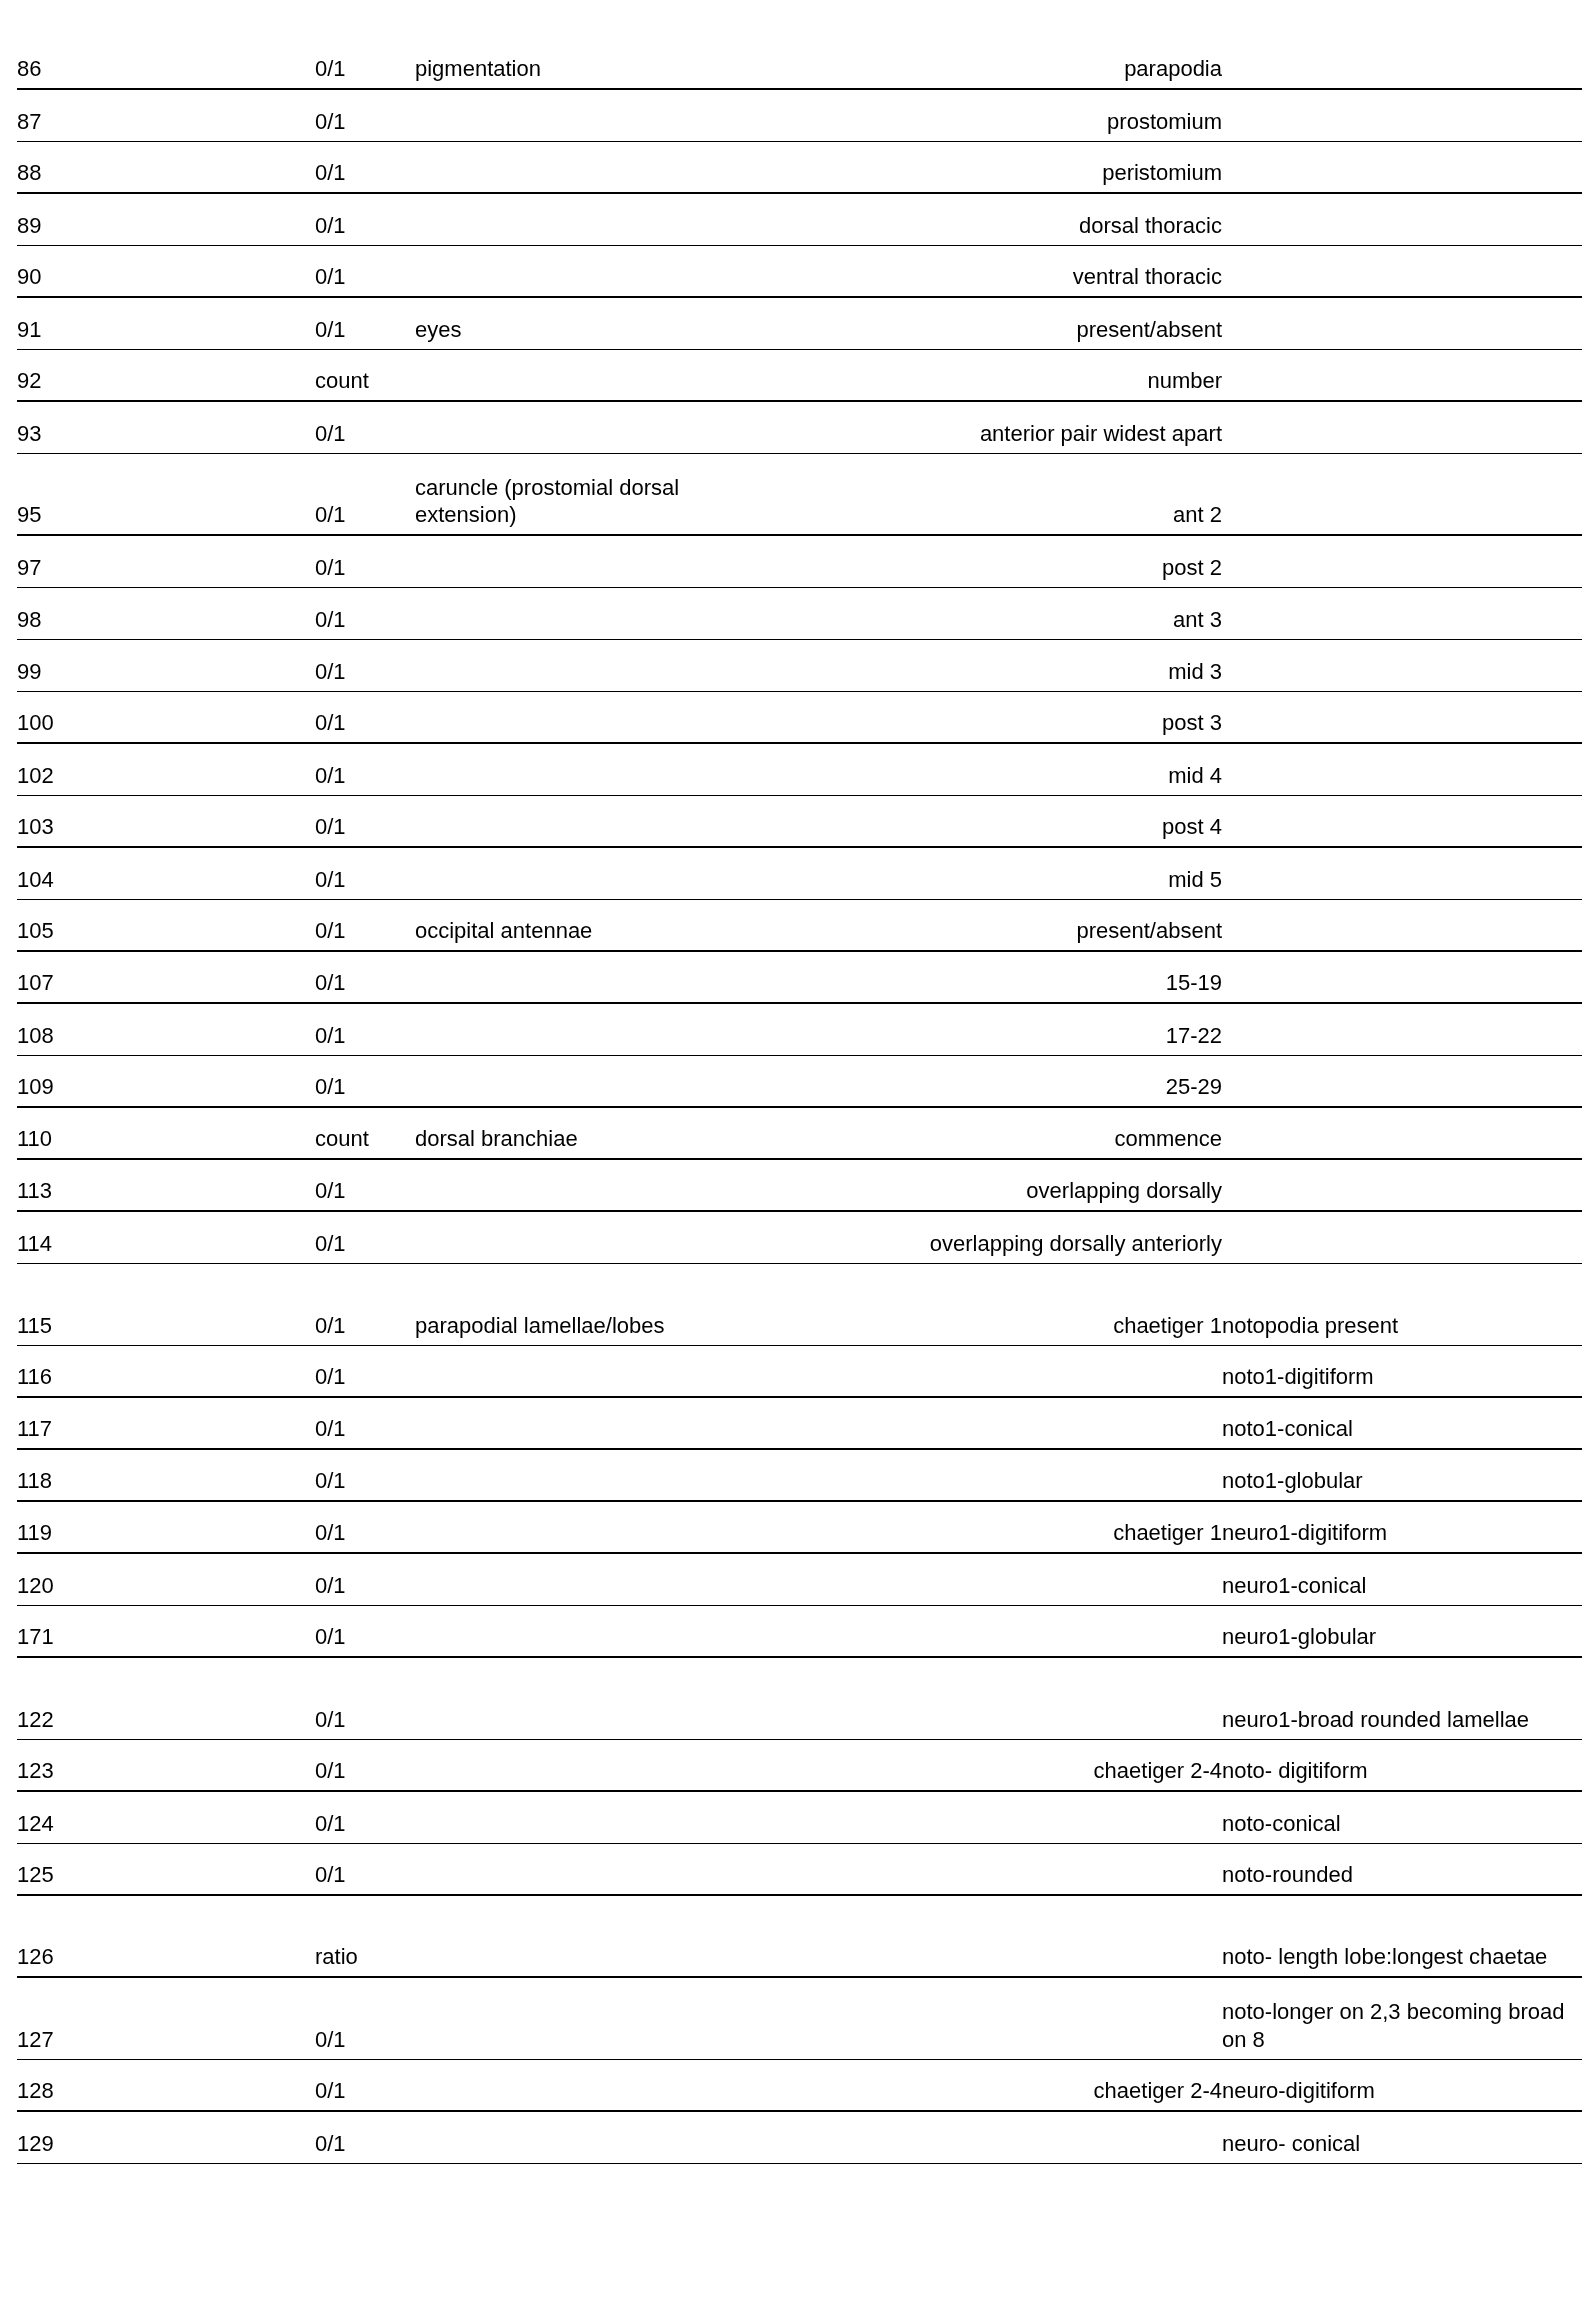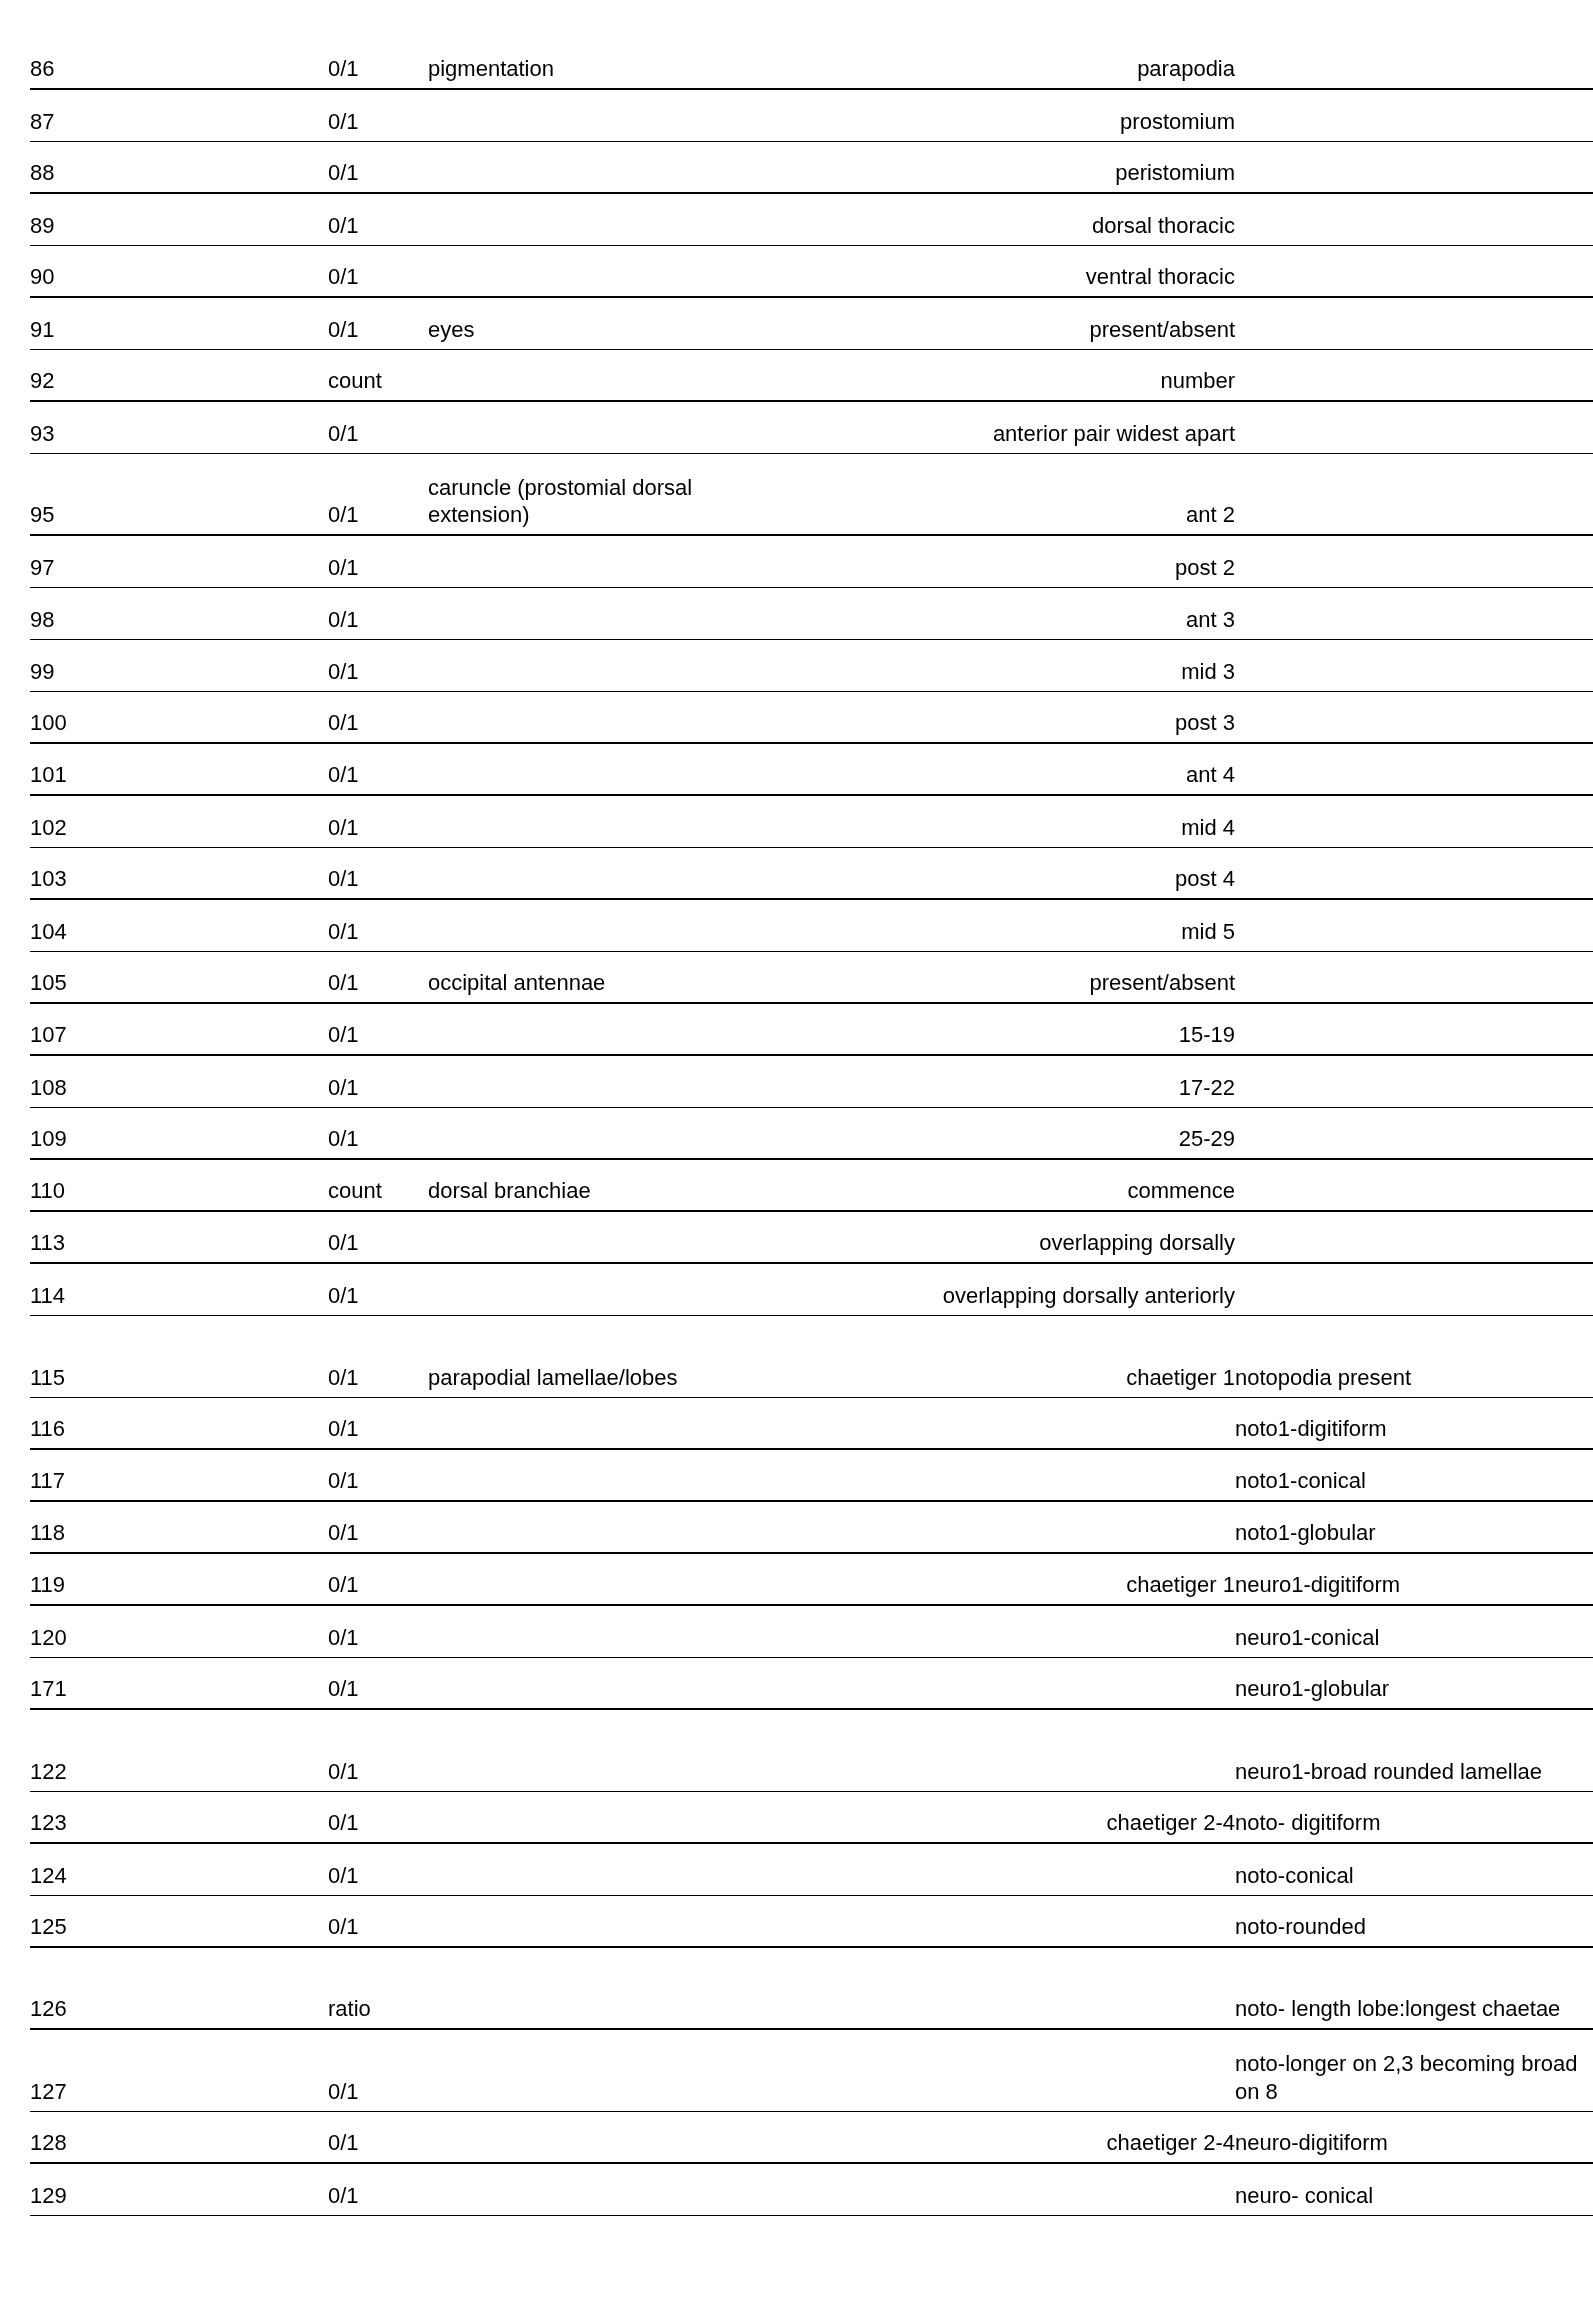--- a/index.html
+++ b/index.html
@@ -12,21 +12,21 @@
     height: 2307px;
     font-family: "Liberation Sans", sans-serif;
     color: #000000;
     -webkit-font-smoothing: antialiased;
   }
   .page {
     position: relative;
     width: 1594px;
     height: 2307px;
     box-sizing: border-box;
-    padding: 0 30px;
+    padding: 0 17px;
     overflow: hidden;
   }
   table.char-table {
     width: 1565px;
     border-collapse: collapse;
     table-layout: fixed;
     margin-top: 37px;
     font-size: 22px;
     line-height: 1.26;
   }
@@ -156,27 +156,20 @@
           <td class="det">mid 3</td>
           <td class="sub"></td>
         </tr>
         <tr class="thick">
           <td class="num">100</td>
           <td class="typ">0/1</td>
           <td class="grp"></td>
           <td class="det">post 3</td>
           <td class="sub"></td>
         </tr>
-        <tr class="thick">
-          <td class="num">101</td>
-          <td class="typ">0/1</td>
-          <td class="grp"></td>
-          <td class="det">ant 4</td>
-          <td class="sub"></td>
-        </tr>
         <tr>
           <td class="num">102</td>
           <td class="typ">0/1</td>
           <td class="grp"></td>
           <td class="det">mid 4</td>
           <td class="sub"></td>
         </tr>
         <tr class="thick">
           <td class="num">103</td>
           <td class="typ">0/1</td>

